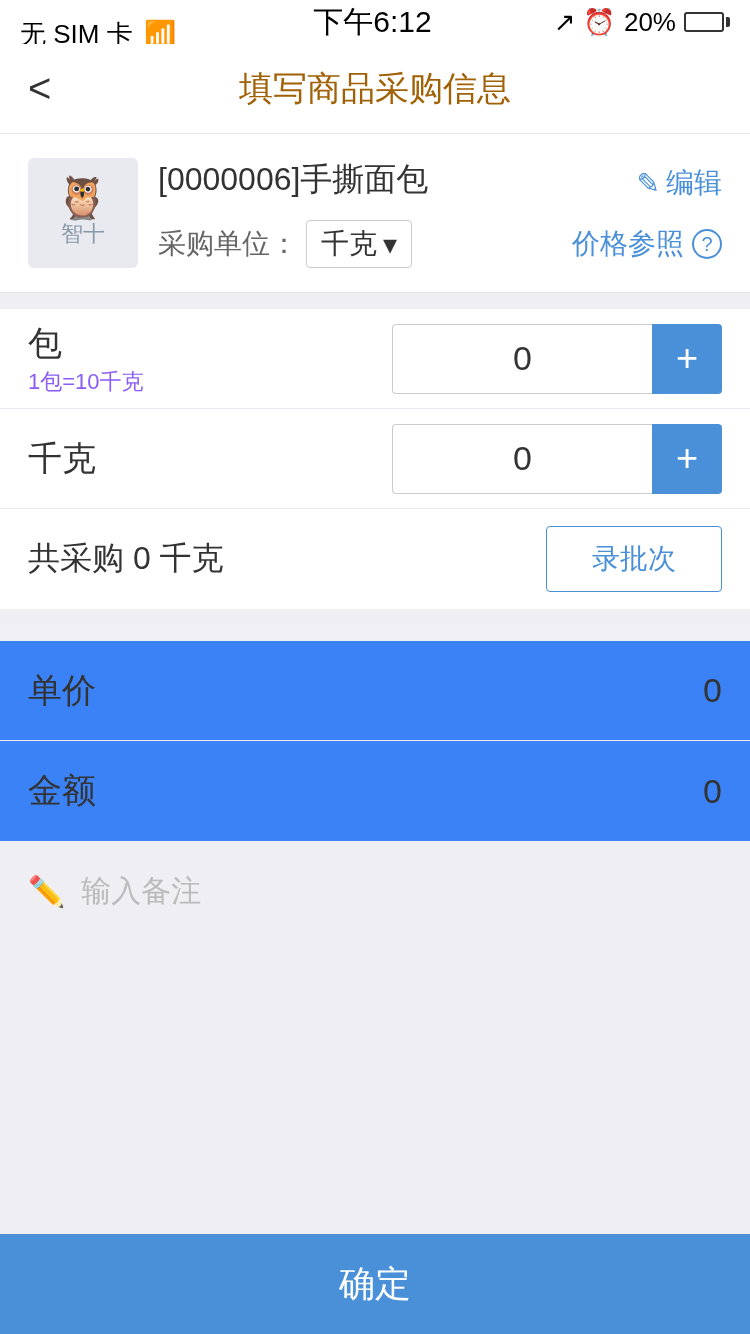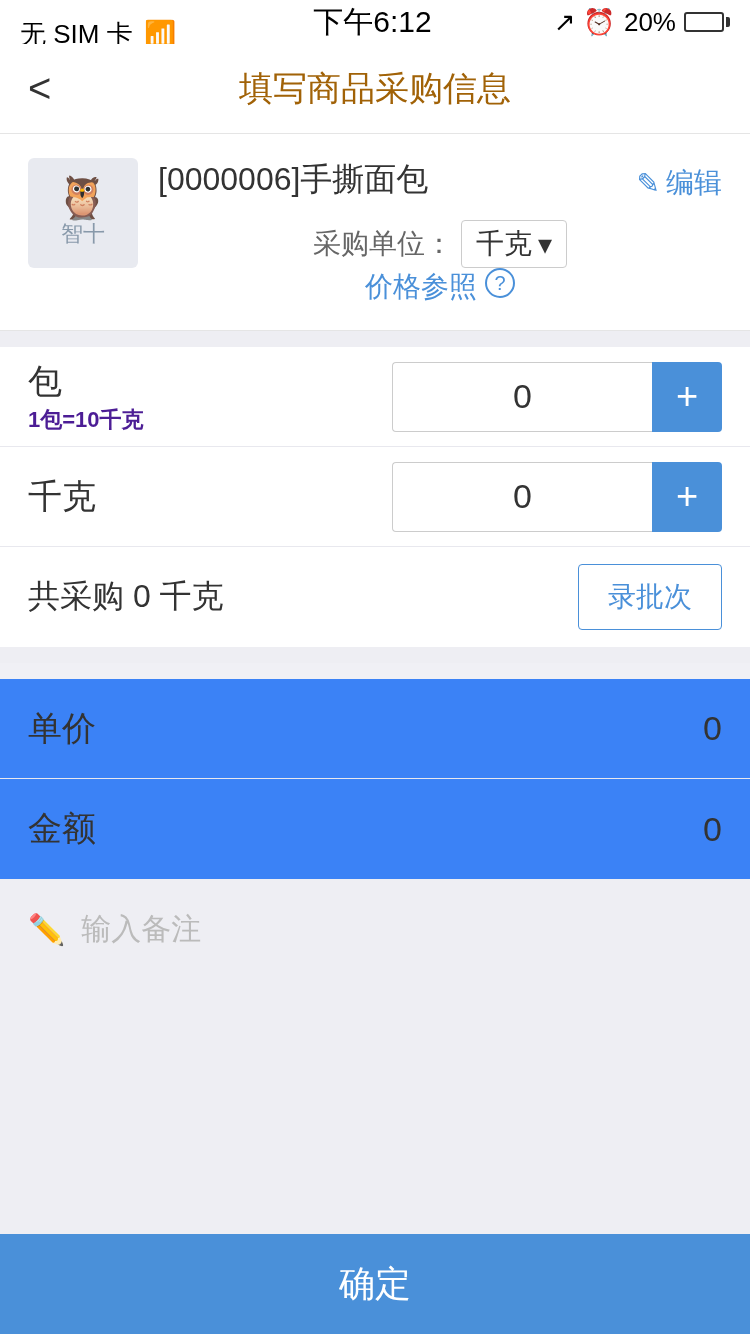--- a/index.html
+++ b/index.html
@@ -137,41 +137,40 @@
       align-items: center;
       gap: 6px;
       color: #4a90d9;
       font-size: 28px;
       cursor: pointer;
     }
     .product-unit-row {
       display: flex;
       align-items: center;
       justify-content: space-between;
-      flex-direction: column;
     }
     .unit-label {
       font-size: 28px;
       color: #666;
     }
     .unit-select {
       display: inline-flex;
       align-items: center;
       border: 1px solid #ccc;
       border-radius: 4px;
       padding: 4px 14px;
       font-size: 28px;
       color: #333;
       background: #fff;
       gap: 6px;
       margin-left: 8px;
     }
     .price-ref {
       display: flex;
-      align-items: flex-start;
+      align-items: center;
       gap: 8px;
       color: #4a90d9;
       font-size: 28px;
       cursor: pointer;
     }
     .info-circle {
       width: 30px;
       height: 30px;
       border: 2px solid #4a90d9;
       border-radius: 50%;
@@ -203,22 +202,21 @@
       display: flex;
       flex-direction: column;
       min-width: 120px;
     }
     .row-main-label {
       font-size: 34px;
       color: #333;
     }
     .row-sub-label {
       font-size: 22px;
-      color: #4c1d95;
-      font-weight: bold;
+      color: #8b5cf6;
     }
     .input-row-right {
       flex: 1;
       display: flex;
       align-items: center;
       justify-content: flex-end;
       gap: 0;
     }
     .number-input-box {
       width: 260px;
@@ -253,21 +251,21 @@
       justify-content: space-between;
       padding: 0 28px;
       height: 100px;
       background: #fff;
     }
     .summary-text {
       font-size: 32px;
       color: #333;
     }
     .batch-btn {
-      width: 144px;
+      width: 176px;
       height: 66px;
       border: 1px solid #4a90d9;
       border-radius: 4px;
       display: flex;
       align-items: center;
       justify-content: center;
       font-size: 28px;
       color: #4a90d9;
       cursor: pointer;
       background: #fff;

